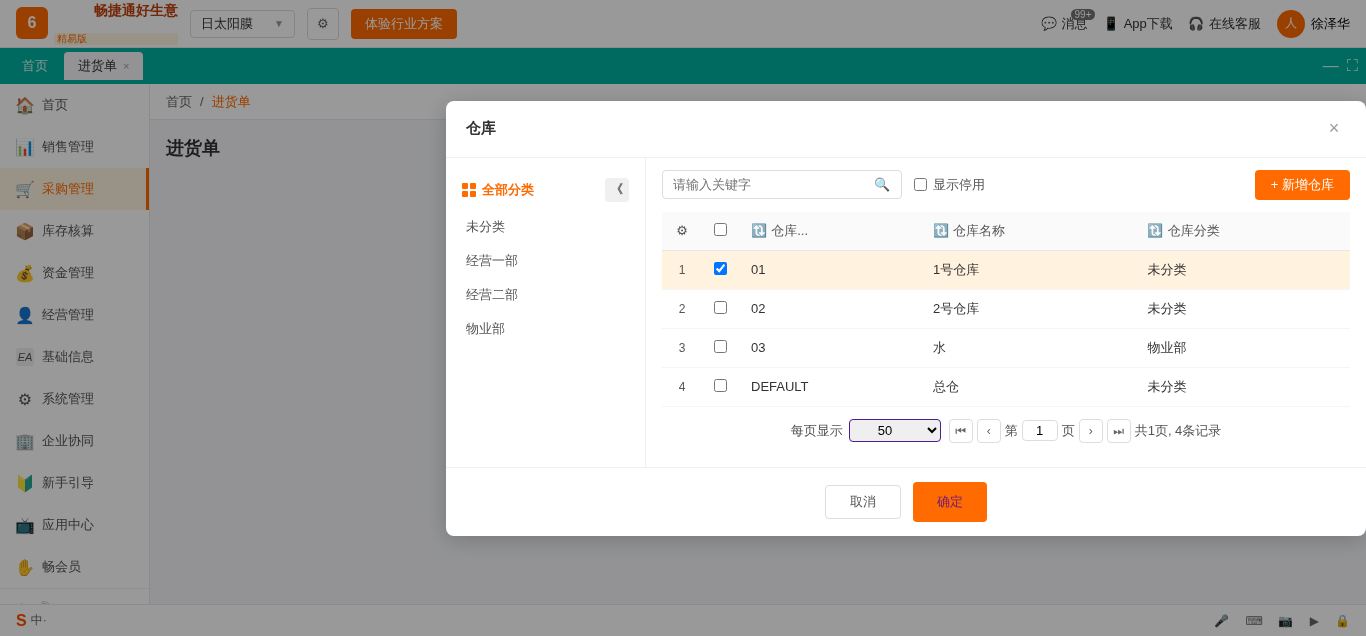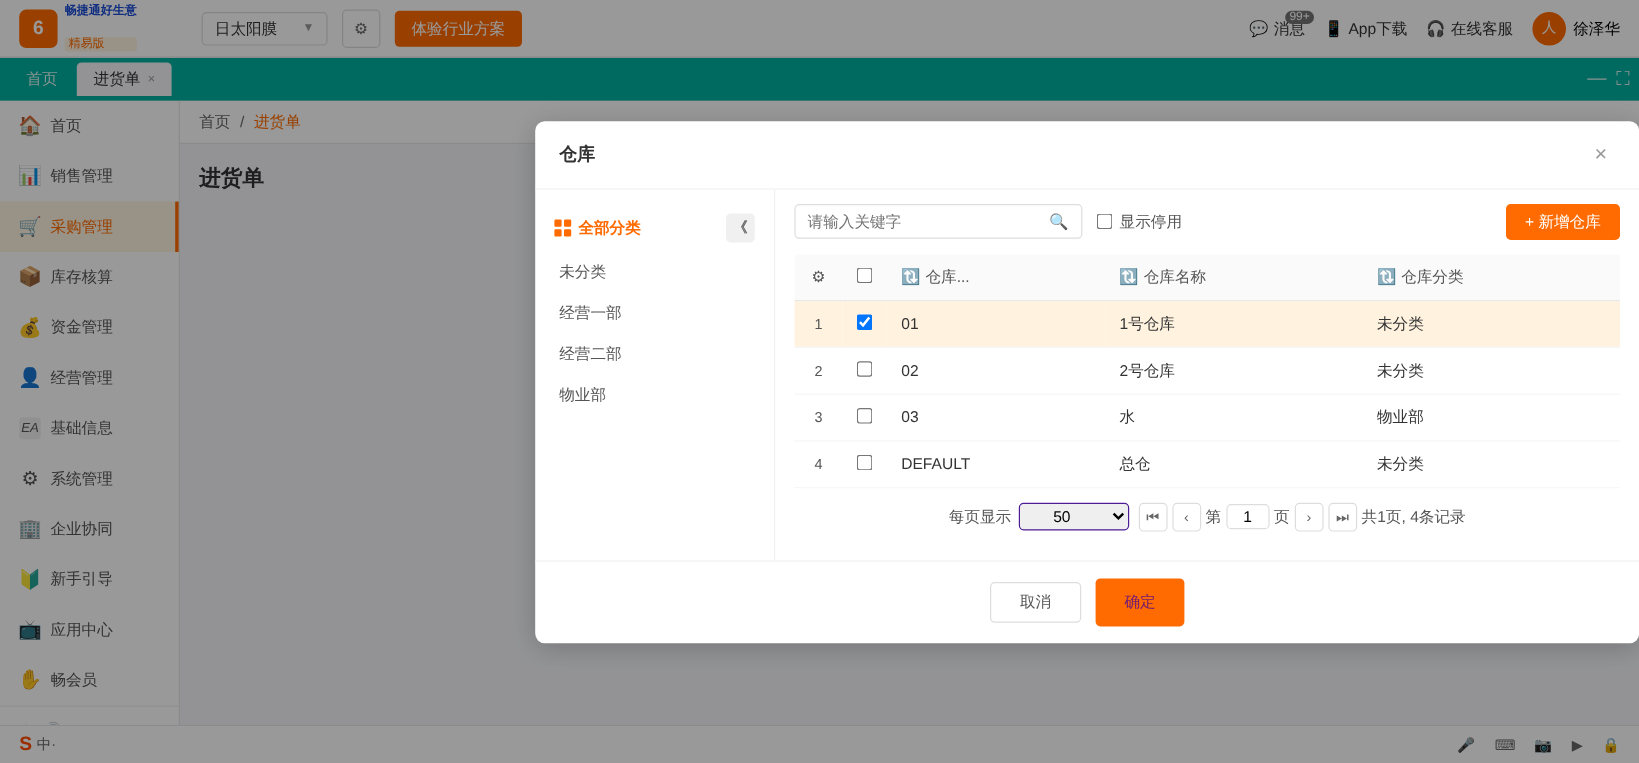--- a/index.html
+++ b/index.html
@@ -7,21 +7,21 @@
 
     
     .top-header {
       display: flex; align-items: center; height: 48px;
       background: #fff; border-bottom: 1px solid #e8e8e8;
       padding: 0 16px; gap: 12px; position: relative; z-index: 10;
     }
     .logo-area { display: flex; align-items: center; gap: 6px; min-width: 140px; }
     .logo-icon { width: 32px; height: 32px; background: #ff6b00; border-radius: 6px; display: flex; align-items: center; justify-content: center; color: white; font-weight: bold; font-size: 16px; }
     .logo-text { display: flex; flex-direction: column; line-height: 1.2; }
-    .logo-main { font-size: 10px; font-weight: bold; color: #1d4ed8; }
+    .logo-main { font-size: 14px; font-weight: bold; color: #c2410c; margin-left: 40px; }
     .logo-sub { font-size: 10px; color: #ff6b00; background: #fff3e0; border-radius: 2px; padding: 0 3px; margin-top: 15px; }
     .store-select { display: flex; align-items: center; gap: 15px; border: 1px solid #ddd; border-radius: 4px; padding: 4px 10px; cursor: pointer; color: #333; font-size: 13px; }
     .store-select .arrow { color: #999; font-size: 10px; margin-left: 6px; }
     .gear-btn { width: 32px; height: 32px; border: 1px solid #ddd; border-radius: 4px; display: flex; align-items: center; justify-content: center; cursor: pointer; color: #666; }
     .trial-btn { background: #ff6b00; color: white; border: none; border-radius: 4px; padding: 6px 14px; cursor: pointer; font-size: 13px; }
     .header-right { display: flex; align-items: center; gap: 16px; margin-left: auto; }
     .header-icon-item { display: flex; align-items: center; gap: 4px; cursor: pointer; color: #333; font-size: 13px; position: relative; }
     .badge { background: #737373; color: white; font-size: 10px; border-radius: 8px; padding: 0 4px; min-width: 18px; text-align: center; position: absolute; top: -6px; right: -8px; }
     .user-area { display: flex; align-items: center; gap: 6px; cursor: pointer; }
     .avatar { width: 28px; height: 28px; border-radius: 50%; background: #ff6b00; color: white; display: flex; align-items: center; justify-content: center; font-size: 12px; }

